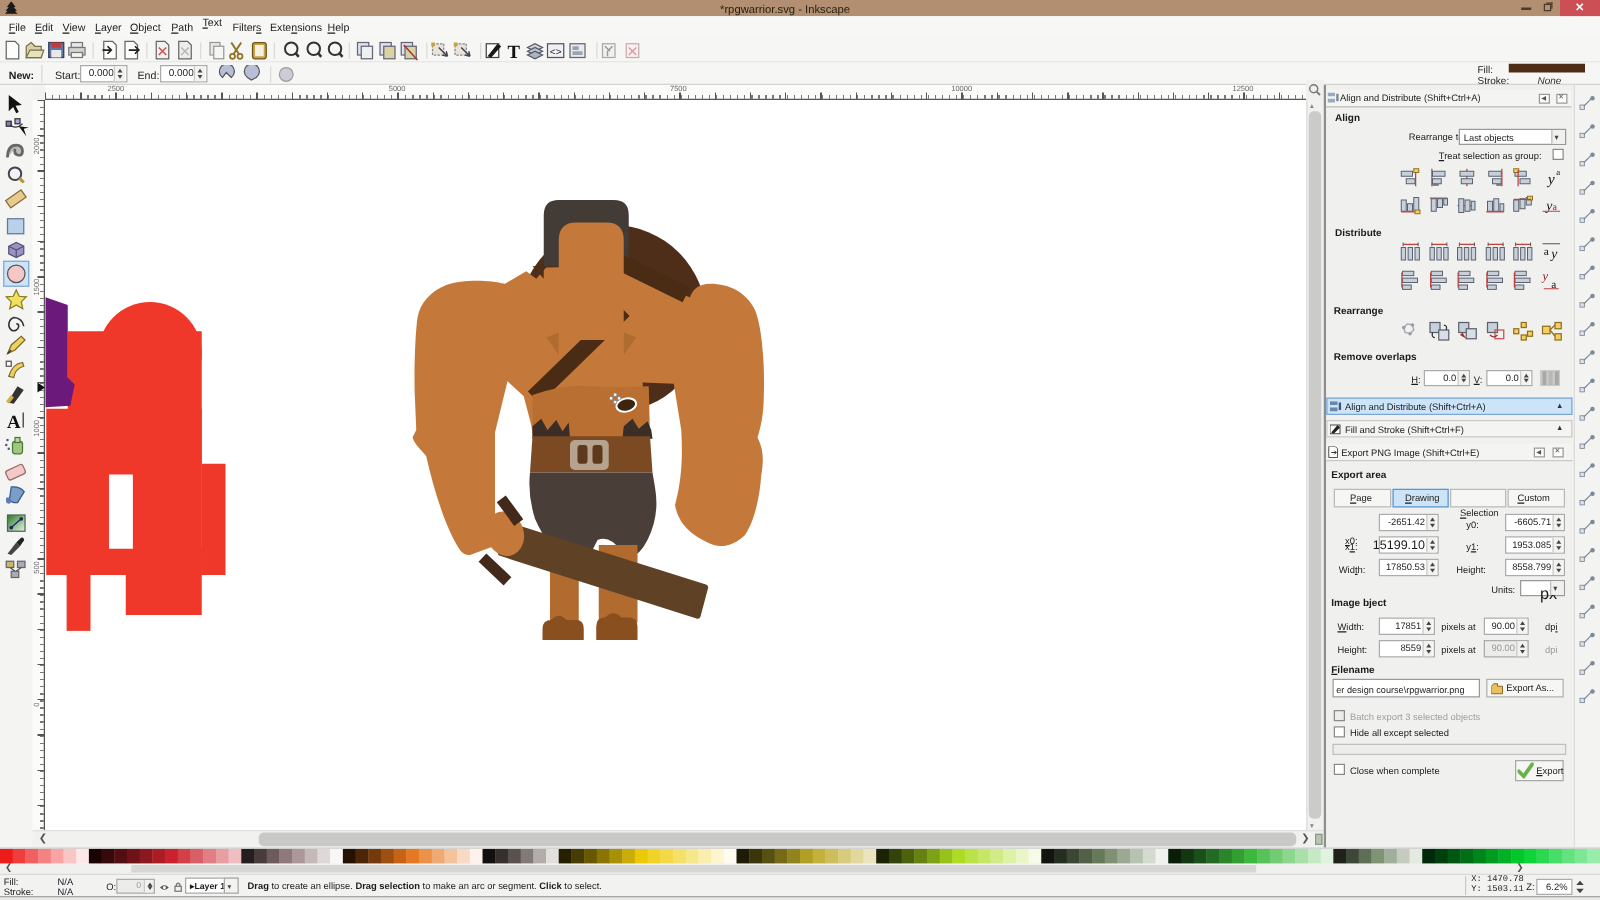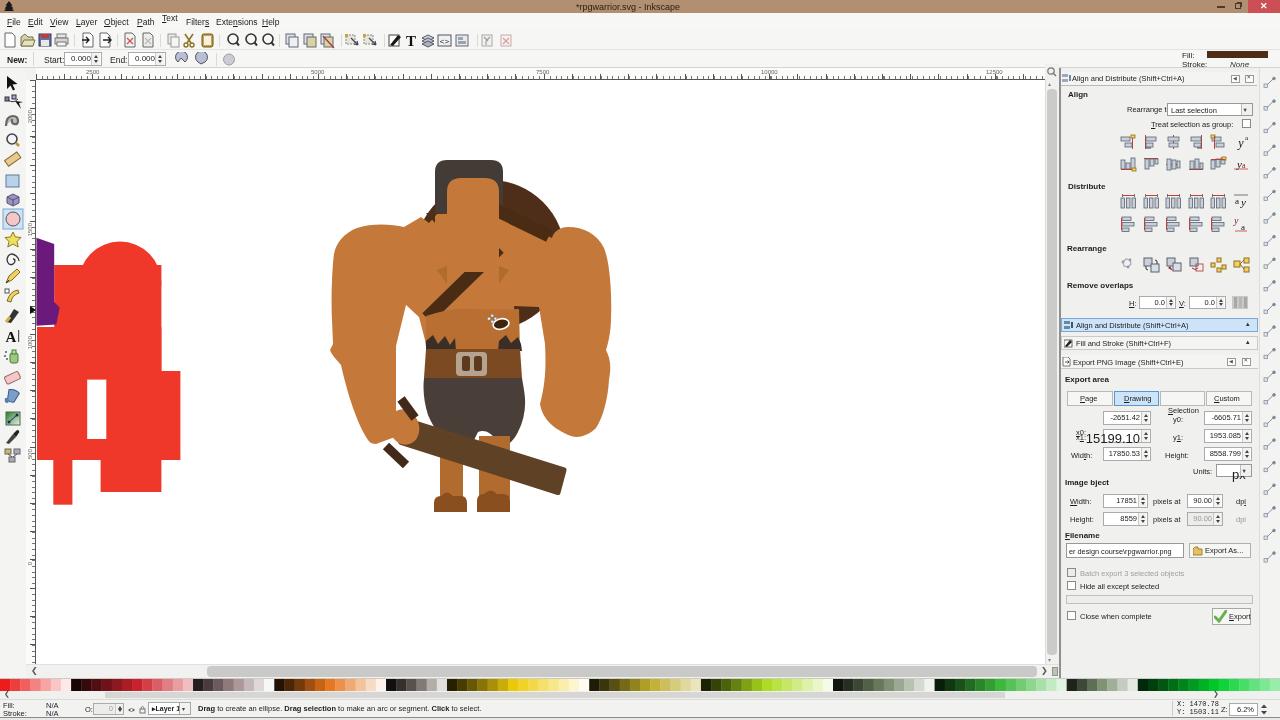--- a/index.html
+++ b/index.html
@@ -265,21 +265,21 @@
     <rect x="7" y="1" width="2" height="6" fill="#789"></rect>
   </svg>
 <div class="lbl" style="left:1072px;top:74px;font-size:7.5px;color:#1c1c1c;">Align and Distribute (Shift+Ctrl+A)</div>
 <div class="abs" style="left:1231px;top:75px;width:9px;height:8px;border:1px solid #999;background:#fdfdfd;"></div>
 <div class="lbl" style="left:1233px;top:74.5px;font-size:5px;color:#555;">◀</div>
 <div class="abs" style="left:1245px;top:75px;width:9px;height:8px;border:1px solid #999;background:#fdfdfd;"></div>
 <div class="lbl" style="left:1246.5px;top:74px;font-size:5.5px;color:#555;">✕</div>
 <div class="lbl b" style="left:1068px;top:90px;font-size:8px;color:#1c1c1c;">Align</div>
 <div class="lbl" style="left:1127px;top:105px;font-size:7.5px;color:#1c1c1c;">Rearrange to:</div>
 <div class="abs" style="left:1167px;top:103px;width:86px;height:13px;background:#fff;border:1px solid #999;"></div>
-<div class="lbl" style="left:1171px;top:105.5px;font-size:7.5px;color:#1c1c1c;">Last selection</div>
+<div class="lbl" style="left:1171px;top:105.5px;font-size:7.5px;color:#1c1c1c;">Last objects</div>
 <div class="abs" style="left:1241px;top:104px;width:11px;height:11px;background:#f0f0ee;border-left:1px solid #bbb;"></div>
 <div class="lbl" style="left:1243.5px;top:105.5px;font-size:6.5px;color:#444;">▾</div>
 <div class="lbl" style="left:1151px;top:119.5px;font-size:7.5px;color:#1c1c1c;"><u>T</u>reat selection as group:</div>
 <div class="cb" style="left:1242px;top:119px;"></div>
 <svg class="abs" style="left:1120px;top:134px" width="17" height="17" viewBox="0 0 17 17">
     <rect x="1" y="3" width="9" height="4" fill="#c8d0dc" stroke="#5a626e" stroke-width="0.8"></rect>
     <rect x="5" y="9" width="7" height="4" fill="#c8d0dc" stroke="#5a626e" stroke-width="0.8"></rect>
     <path d="M12.5 1 L12.5 15" stroke="#c04040" stroke-width="1"></path>
     <rect x="11" y="1" width="4" height="3" fill="#f4d060" stroke="#907020" stroke-width="0.8"></rect>
   </svg>
@@ -513,21 +513,21 @@
     <div class="spintx" style="font-size:7.5px;color:#1c1c1c;">-2651.42</div>
     <div class="spud" style="width:8px;"></div>
   </div>
 <div class="lbl" style="left:1173px;top:415px;font-size:7.5px;color:#1c1c1c;">y0:</div>
 <div class="spin" style="left:1204px;top:411px;width:48px;height:14px;background:#fff;">
     <div class="spintx" style="font-size:7.5px;color:#1c1c1c;">-6605.71</div>
     <div class="spud" style="width:8px;"></div>
   </div>
 <div class="lbl" style="left:1076px;top:433px;font-size:7.5px;color:#1c1c1c;">x<u>1</u>:</div>
 <div class="spin" style="left:1103px;top:429px;width:48px;height:14px;background:#fff;">
-    <div class="spintx" style="font-size:13px;color:#1c1c1c;">15199.10</div>
+    <div class="spintx" style="font-size:10px;color:#1c1c1c;">15199.10</div>
     <div class="spud" style="width:8px;"></div>
   </div>
 <div class="lbl" style="left:1173px;top:433px;font-size:7.5px;color:#1c1c1c;">y<u>1</u>:</div>
 <div class="spin" style="left:1204px;top:429px;width:48px;height:14px;background:#fff;">
     <div class="spintx" style="font-size:7.5px;color:#1c1c1c;">1953.085</div>
     <div class="spud" style="width:8px;"></div>
   </div>
 <div class="lbl" style="left:1071px;top:451px;font-size:7.5px;color:#1c1c1c;">Wid<u>t</u>h:</div>
 <div class="spin" style="left:1103px;top:447px;width:48px;height:14px;background:#fff;">
     <div class="spintx" style="font-size:7.5px;color:#1c1c1c;">17850.53</div>

